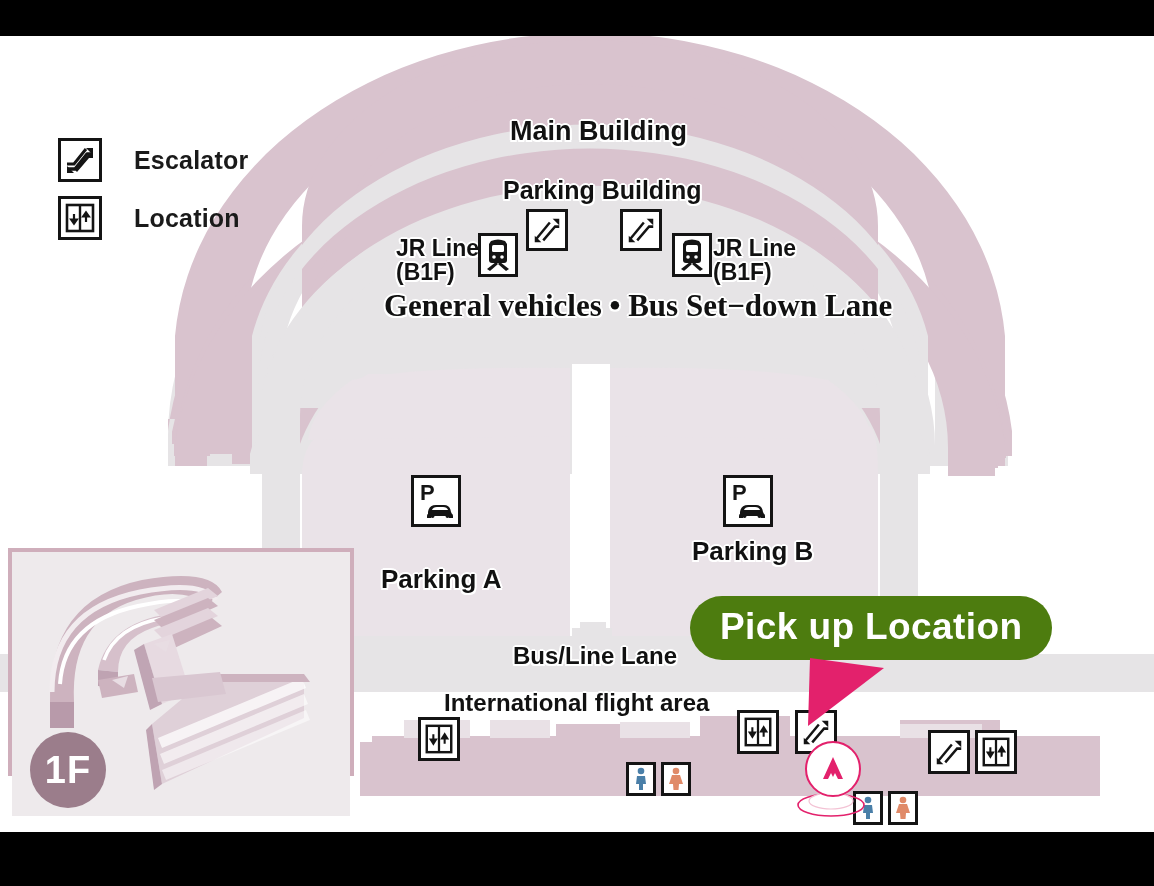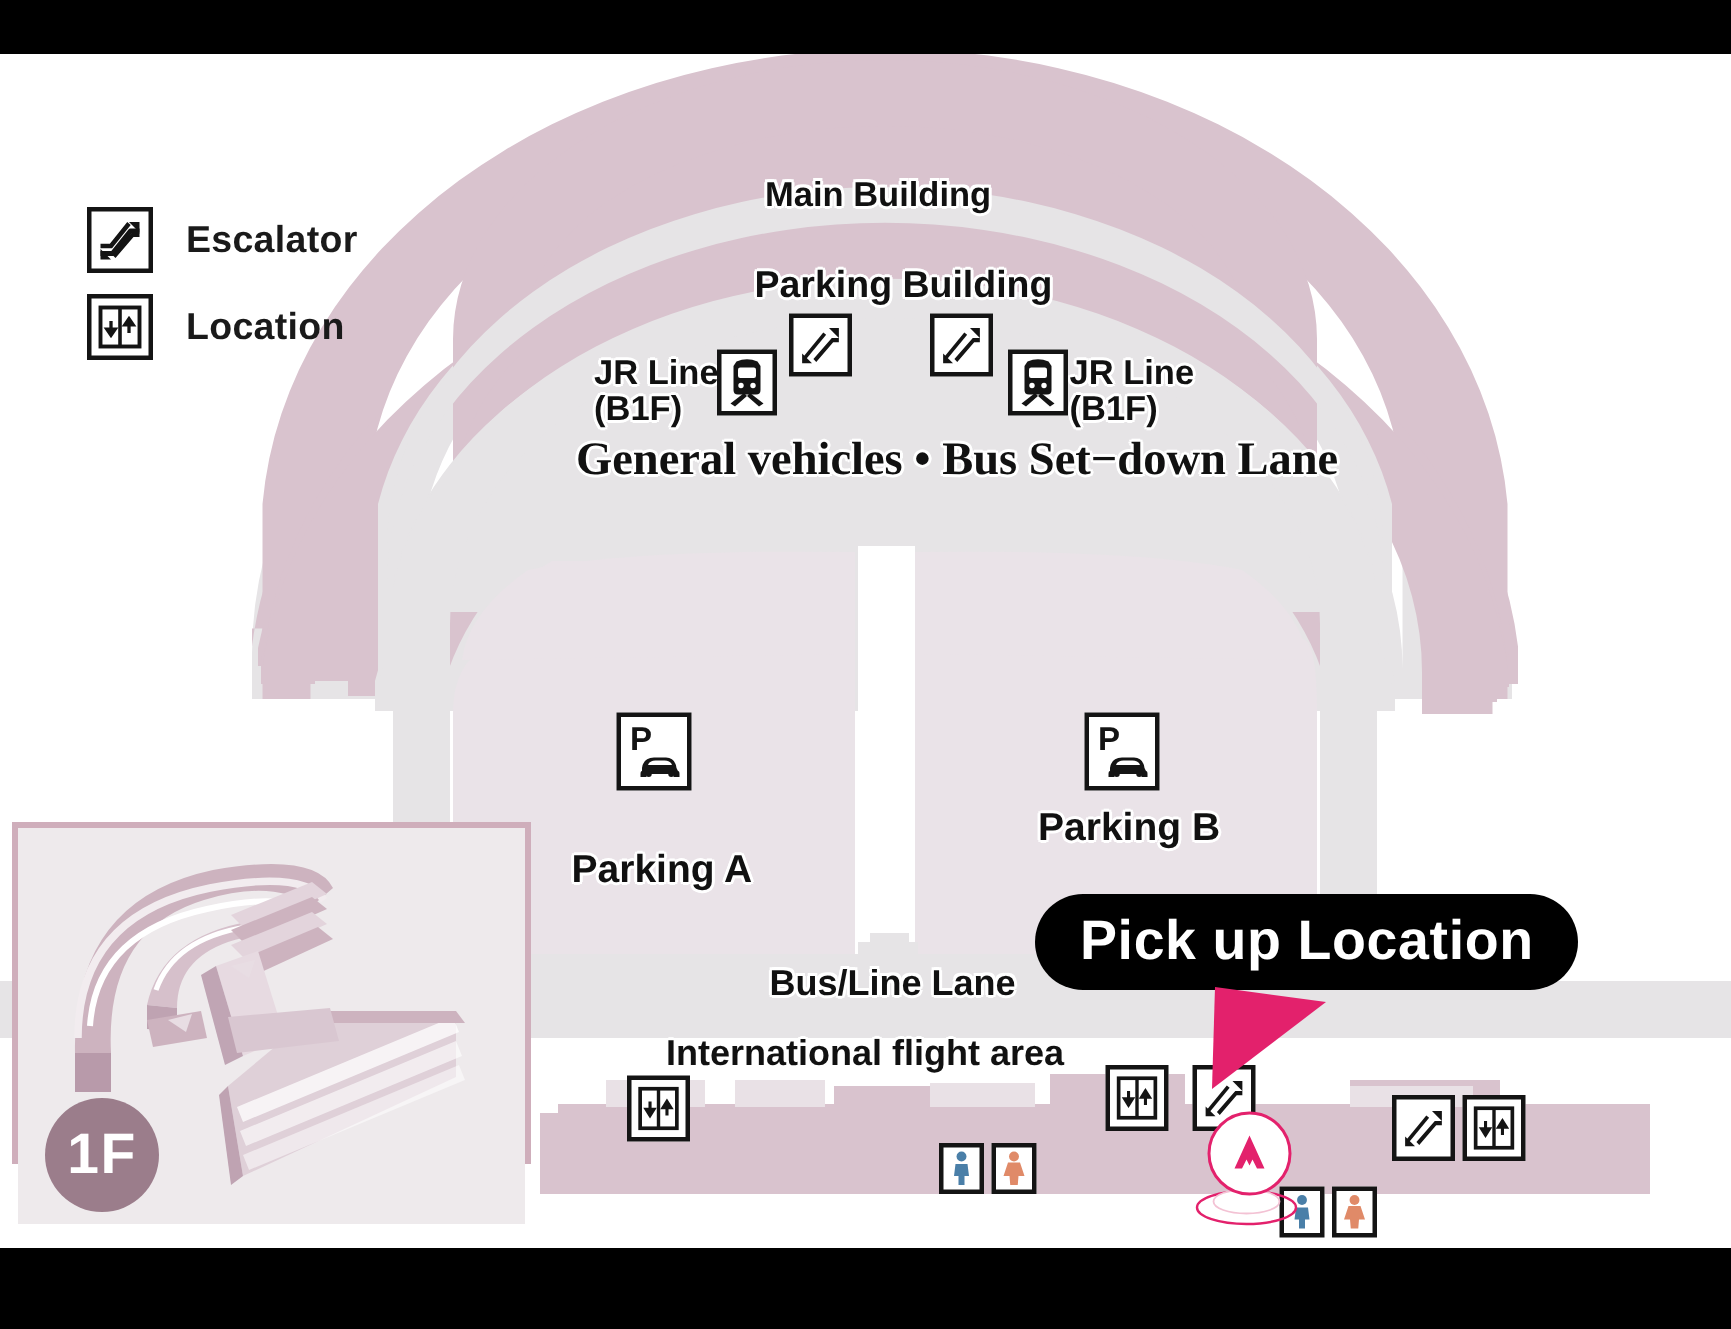--- a/index.html
+++ b/index.html
@@ -7,31 +7,31 @@
   #stage{position:relative;width:1154px;height:886px;background:#000;}
   #canvas{position:absolute;left:0;top:36px;width:1154px;height:796px;background:#ffffff;overflow:hidden;}
   svg.mapsvg{position:absolute;left:0;top:0;width:1154px;height:796px;}
 
   .lbl{position:absolute;white-space:nowrap;color:#111;font-weight:700;
        text-shadow:2px 0 #fff,-2px 0 #fff,0 2px #fff,0 -2px #fff,1.5px 1.5px #fff,-1.5px 1.5px #fff,1.5px -1.5px #fff,-1.5px -1.5px #fff;}
 
   
   .legend{position:absolute;left:58px;top:98px;}
   .legrow{display:flex;align-items:center;height:52px;margin-bottom:6px;}
-  .legrow .txt{margin-left:22px;font-size:25px;font-weight:700;color:#1a1a1a;letter-spacing:.2px;}
+  .legrow .txt{margin-left:32px;font-size:25px;font-weight:700;color:#1a1a1a;letter-spacing:.2px;}
 
   
   .ibox{background:#fff;border:3px solid #141414;box-sizing:border-box;
         display:flex;align-items:center;justify-content:center;}
   .ibox svg{display:block;}
   .ipos{position:absolute;}
 
   
   .callout{position:absolute;left:690px;top:560px;}
-  .bubble{background:#000000;border-radius:42px;padding:12px 30px 15px 30px;
+  .bubble{background:#4d7c0f;border-radius:42px;padding:12px 30px 15px 30px;
           color:#fff;font-size:37px;font-weight:700;letter-spacing:.4px;line-height:1;white-space:nowrap;}
 
   
   .pin{position:absolute;left:805px;top:705px;width:62px;height:62px;}
   .pindisc{position:absolute;left:0;top:0;width:56px;height:56px;border-radius:50%;
            background:#fff;border:2.5px solid #e3216c;box-sizing:border-box;
            display:flex;align-items:center;justify-content:center;}
 
   
   .inset{position:absolute;left:8px;top:512px;width:346px;height:228px;
@@ -199,21 +199,21 @@
             <rect x="4" y="4" width="26" height="26" fill="none" stroke="#141414" stroke-width="2.6"></rect>
             <line x1="17" y1="4" x2="17" y2="30" stroke="#141414" stroke-width="2.4"></line>
             <path d="M11 13 L11 21 M11 22.5 L8.2 18.5 L13.8 18.5 Z" stroke="#141414" stroke-width="2.2" fill="#141414"></path>
             <path d="M23 21 L23 13 M23 11.5 L20.2 15.5 L25.8 15.5 Z" stroke="#141414" stroke-width="2.2" fill="#141414"></path>
           </svg>
         </div>
         <div class="txt">Location</div>
       </div>
     </div>
 
-    <div class="lbl" style="left:510px;top:80px;font-size:23px;">Main Building</div>
+    <div class="lbl" style="left:510px;top:80px;font-size:27px;">Main Building</div>
 
     <div class="lbl" style="left:503px;top:140px;font-size:25px;">Parking Building</div>
 
     <div class="lbl" style="left:396px;top:200px;font-size:23px;line-height:1.05;">
       <span>JR Line</span><br>
       <span>(B1F)</span>
     </div>
 
     <div class="lbl" style="left:713px;top:200px;font-size:23px;line-height:1.05;">
       <span>JR Line</span><br>

